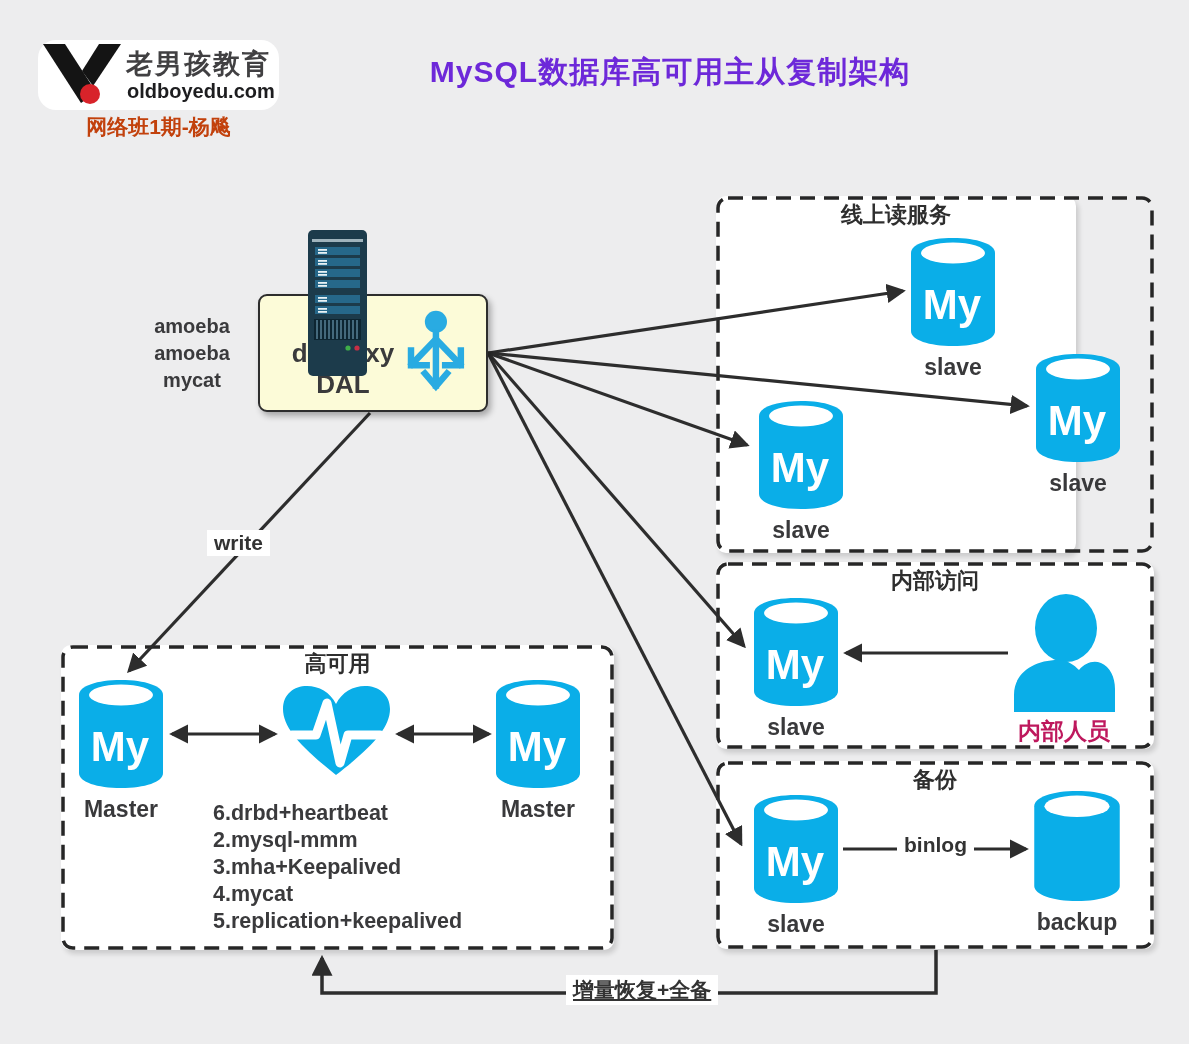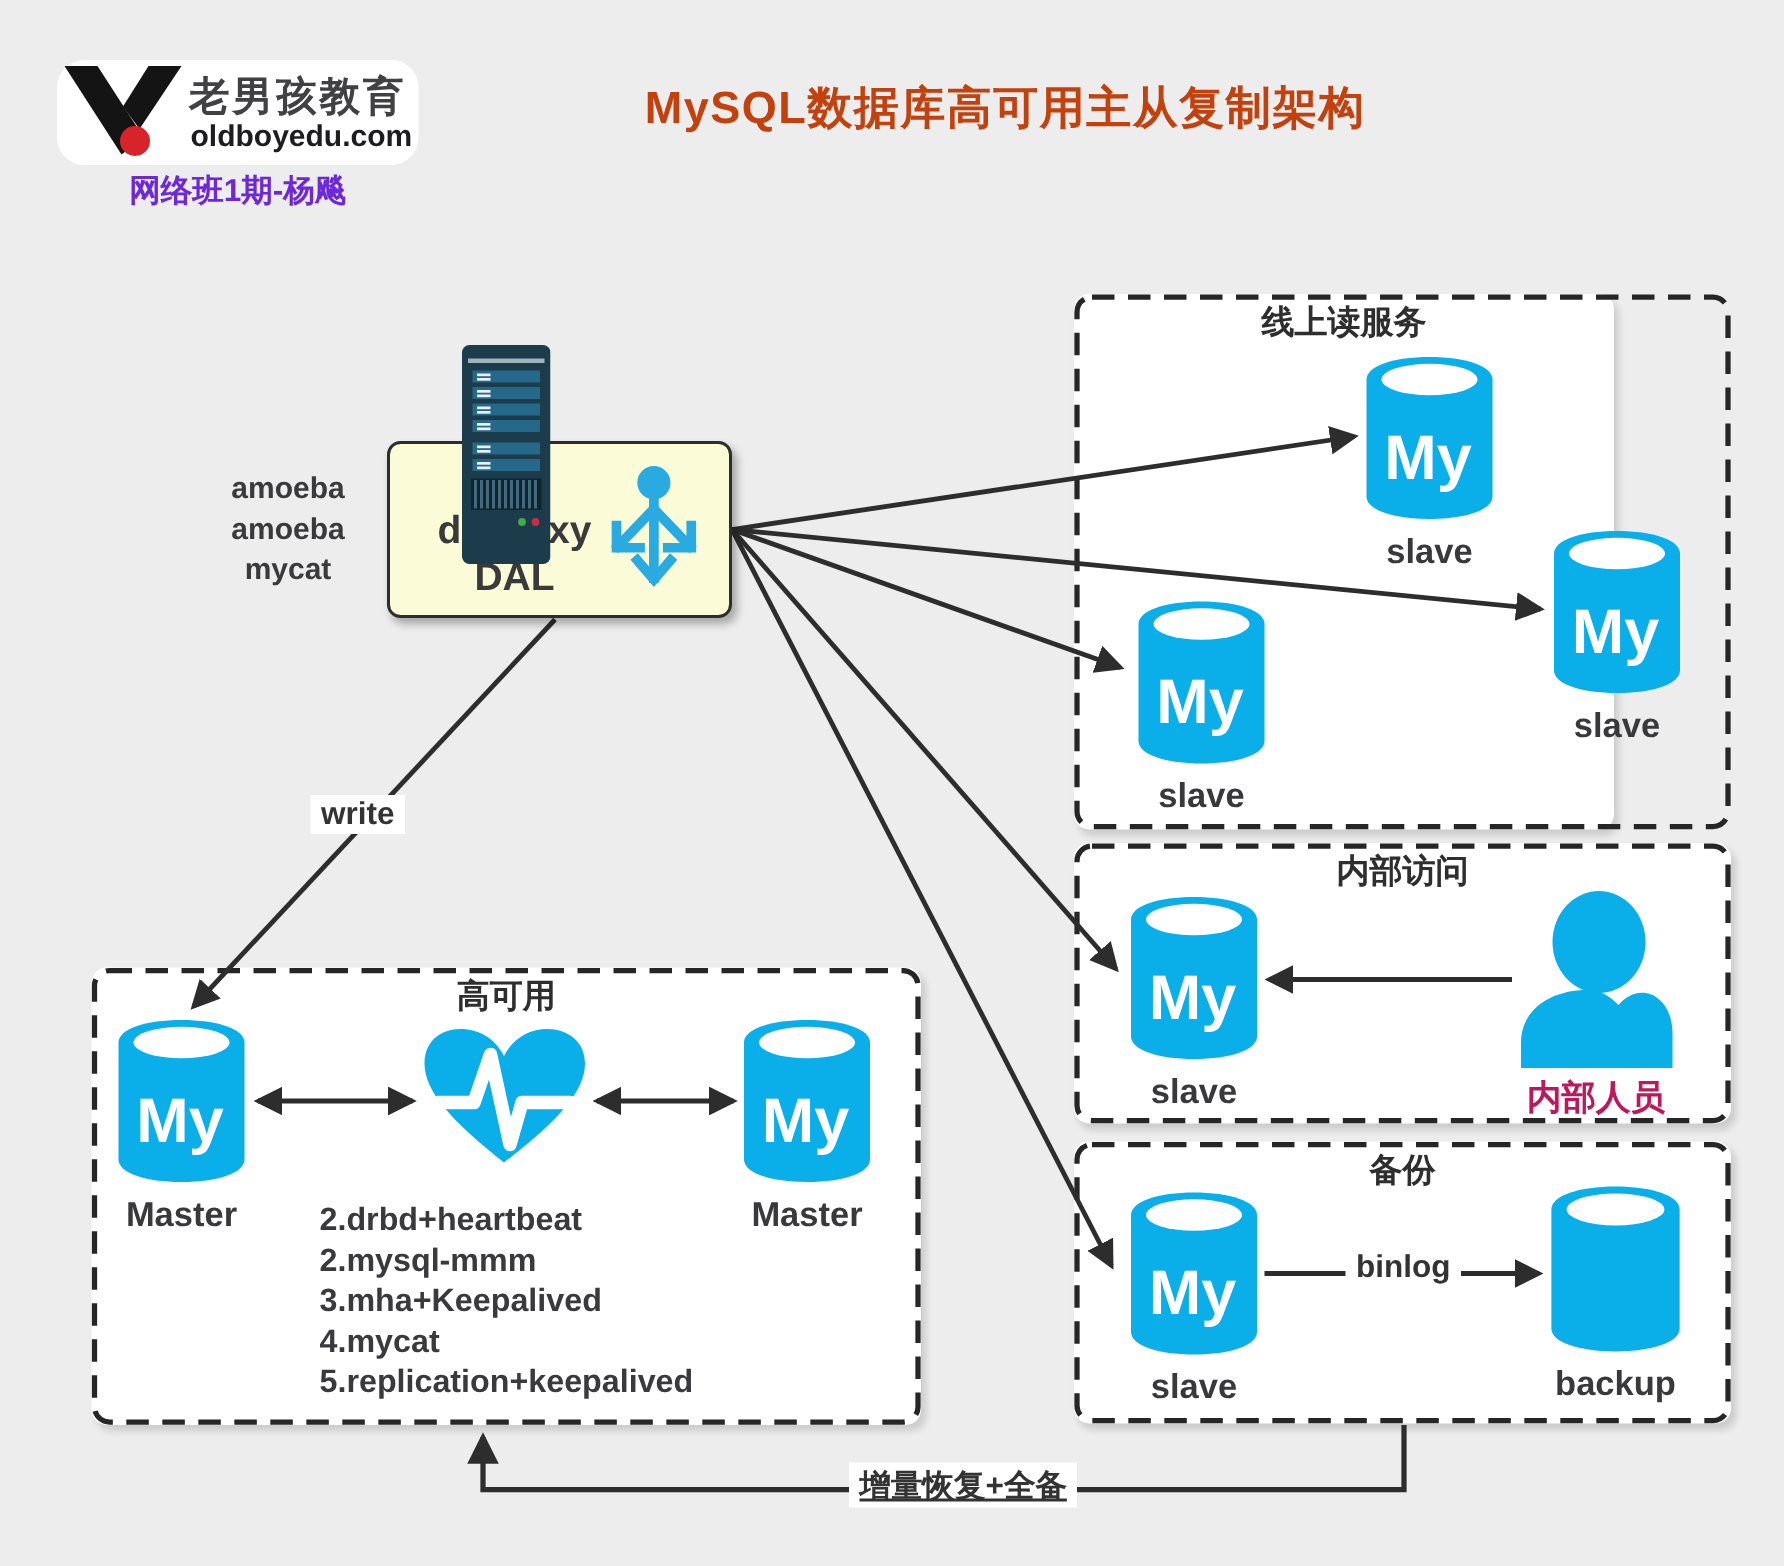--- a/index.html
+++ b/index.html
@@ -4,22 +4,22 @@
 <style>
   html,body{margin:0;padding:0;background:#ededee;}
   .canvas{position:relative;width:1189px;height:1044px;background:#ededee;overflow:hidden;
           font-family:"Liberation Sans","DejaVu Sans",sans-serif;font-weight:bold;color:#3a3a3c;}
 
   
   .logo-box{position:absolute;left:38px;top:40px;width:241px;height:70px;background:#ffffff;border-radius:18px;}
   .v-logo{position:absolute;left:5px;top:4px;width:80px;height:62px;}
   .logo-cn{position:absolute;left:88px;top:6px;font-size:27px;color:#414042;letter-spacing:2px;white-space:nowrap;}
   .logo-domain{position:absolute;left:89px;top:40px;font-size:20px;color:#1d1d1f;white-space:nowrap;}
-  .logo-sub{position:absolute;left:38px;top:113px;width:241px;text-align:center;font-size:21px;color:#6d28d9;white-space:nowrap;}
-  .main-title{position:absolute;left:355px;top:52px;width:630px;text-align:center;font-size:30px;color:#c2410c;letter-spacing:1px;white-space:nowrap;}
+  .logo-sub{position:absolute;left:38px;top:113px;width:241px;text-align:center;font-size:21px;color:#c2410c;white-space:nowrap;}
+  .main-title{position:absolute;left:355px;top:52px;width:630px;text-align:center;font-size:30px;color:#6d28d9;letter-spacing:1px;white-space:nowrap;}
 
   
   .group{position:absolute;background:#ffffff;border-radius:10px;z-index:1;box-shadow:3px 4px 5px rgba(0,0,0,.14);}
   #g-read{left:716px;top:196px;width:360px;height:357px;}
   #g-internal{left:716px;top:562px;width:438px;height:187px;}
   #g-backup{left:716px;top:761px;width:438px;height:188px;}
   #g-ha{left:61px;top:645px;width:553px;height:305px;}
   .group-title{position:absolute;left:0;top:4px;width:100%;text-align:center;font-size:22px;color:#2e2e2e;white-space:nowrap;}
 
   .overlay{position:absolute;left:0;top:0;width:1189px;height:1044px;z-index:5;}
@@ -248,21 +248,21 @@
         <text class="cyl-text" x="43" y="83" text-anchor="middle">My</text>
     </svg>
     <div class="nlabel">Master</div>
   </div>
   <svg class="heart-icon" viewBox="0 0 113 97">
     <path d="M56,92 C22,65 3,45 3,26 C3,11 14,3 27,3 C39,3 50,9 56,21 C62,9 73,3 85,3 C98,3 110,11 110,26 C110,45 91,65 56,92 Z" fill="#0aaee8"></path>
     <polyline points="12,52 36,52 47,20 60,80 68,52 100,52" fill="none" stroke="#ffffff" stroke-width="9" stroke-linecap="round" stroke-linejoin="round"></polyline>
   </svg>
 
   <div class="ha-options">
-    <div>2.drbd+heartbeat</div>
+    <div>6.drbd+heartbeat</div>
     <div>2.mysql-mmm</div>
     <div>3.mha+Keepalived</div>
     <div>4.mycat</div>
     <div>5.replication+keepalived</div>
   </div>
 
   <div class="edge-label" id="lbl-write">write</div>
   <div class="edge-label" id="lbl-binlog">binlog</div>
   <div class="edge-label" id="lbl-restore">增量恢复+全备</div>
 

